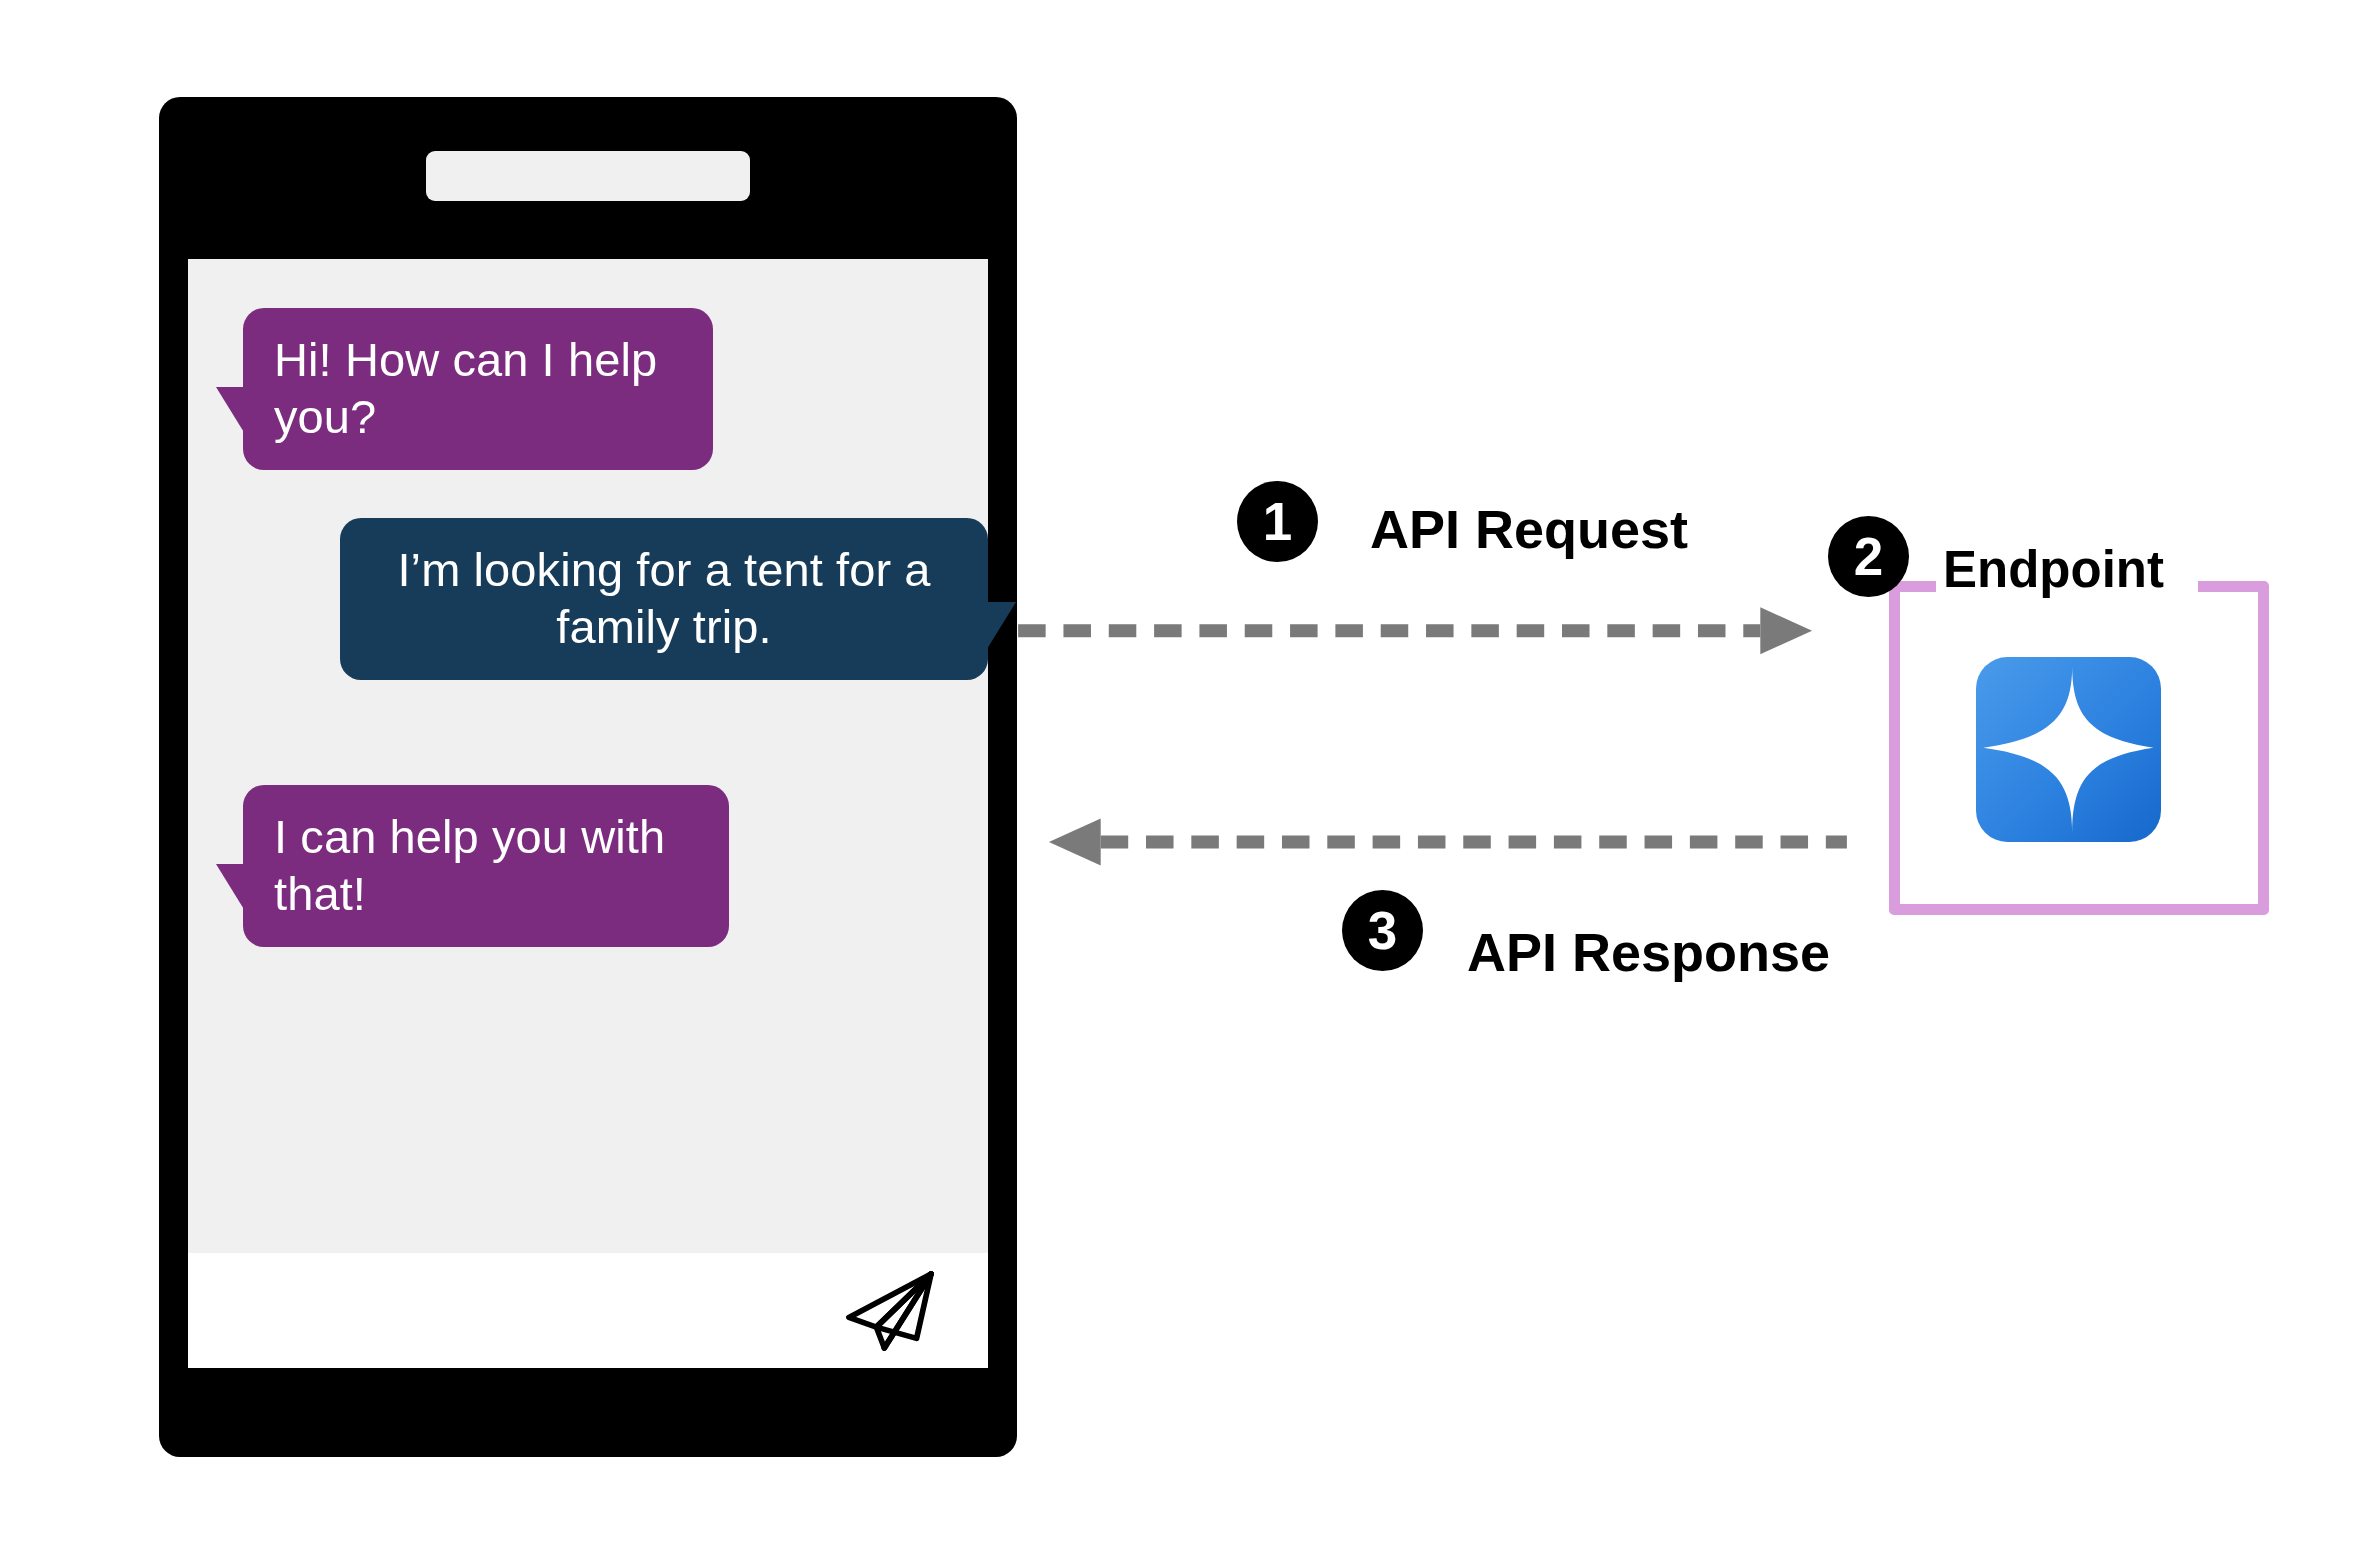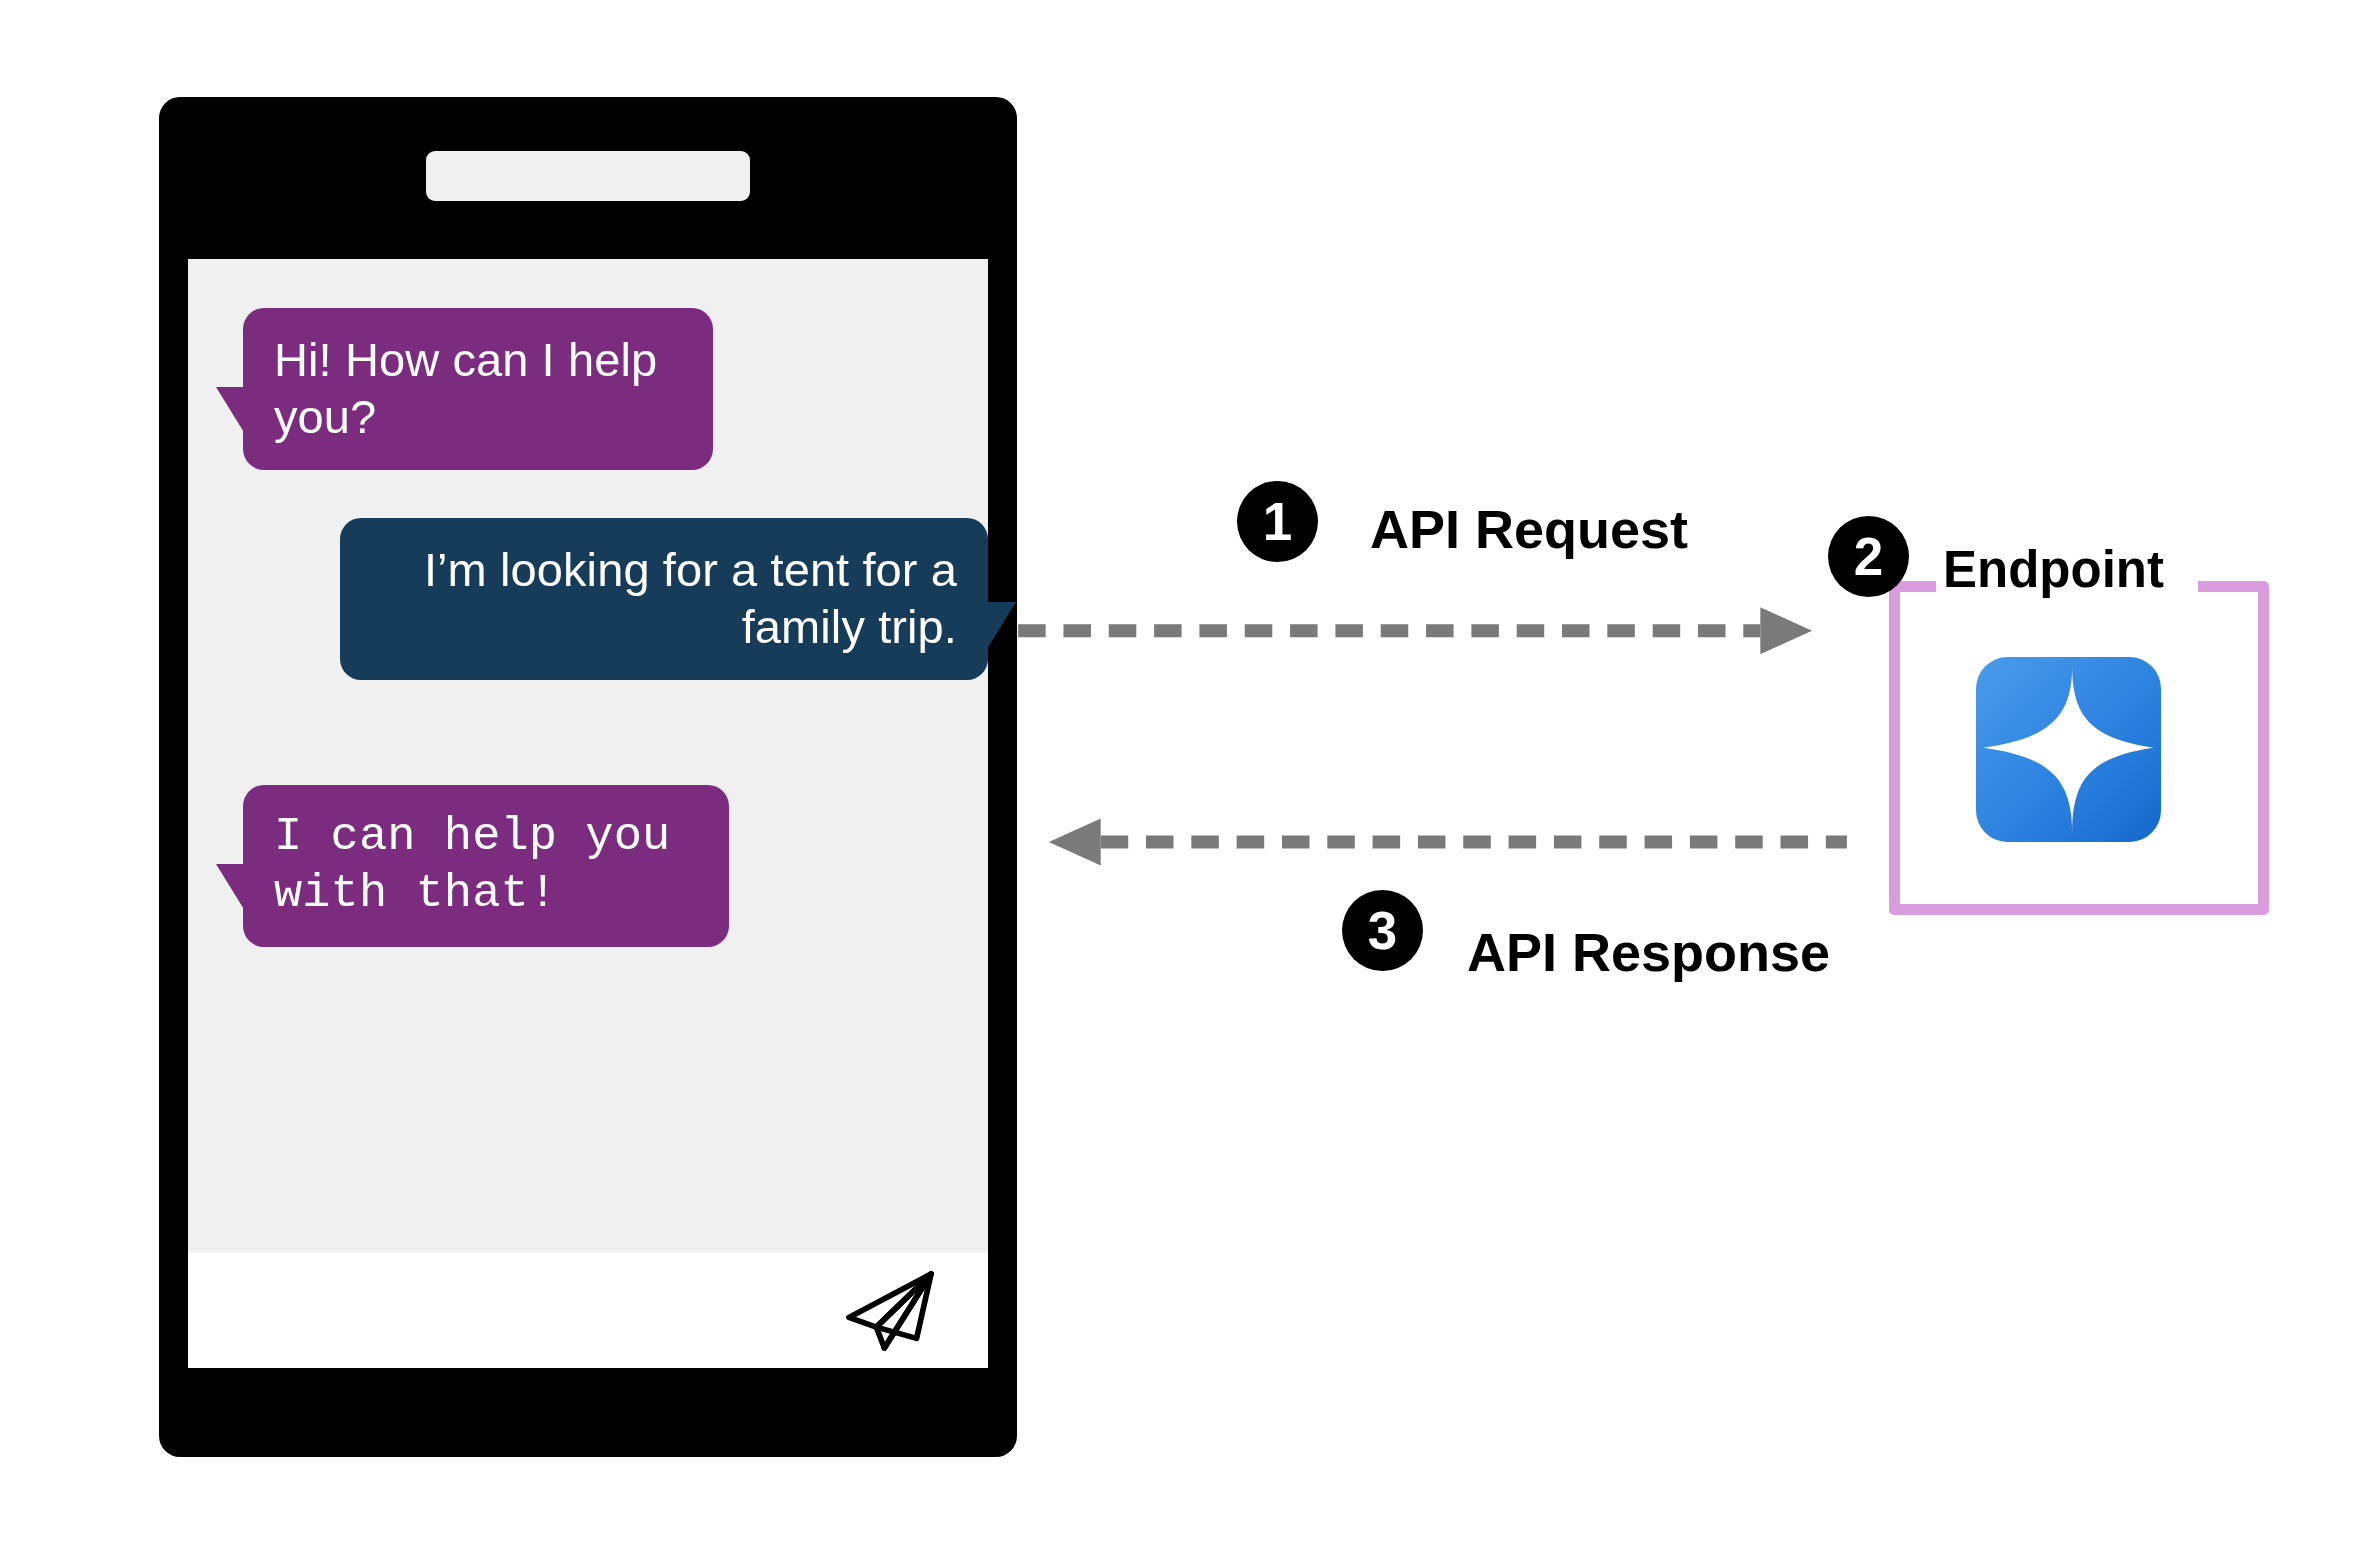--- a/index.html
+++ b/index.html
@@ -79,21 +79,21 @@
     line-height: 1.22;
     letter-spacing: 0.1px;
     padding: 23px 31px 24px 31px;
   }
   .bubble-in {
     background: #7b2c7e;
     text-align: left;
   }
   .bubble-out {
     background: #163c5a;
-    text-align: right;
+    text-align: center;
   }
   
   .tail-left {
     position: absolute;
     left: -27.5px;
     bottom: 36px;
     width: 0;
     height: 0;
     border-style: solid;
     border-width: 0 29px 47px 0;
@@ -106,21 +106,21 @@
     bottom: 31px;
     width: 0;
     height: 0;
     border-style: solid;
     border-width: 47px 29px 0 0;
     border-color: #163c5a transparent transparent transparent;
   }
 
   #bubble-0 { left: 55px;  top: 49px;  width: 470px; }
   #bubble-1 { left: 152px; top: 259px; width: 648px; }
-  #bubble-2 { left: 55px;  top: 526px; width: 486px; font-family: Liberation Mono, monospace; }
+  #bubble-2 { left: 55px;  top: 526px; width: 486px; }
 
   
   .flow-svg {
     position: absolute;
     left: 0;
     top: 0;
     width: 2377px;
     height: 1560px;
     pointer-events: none;
   }

